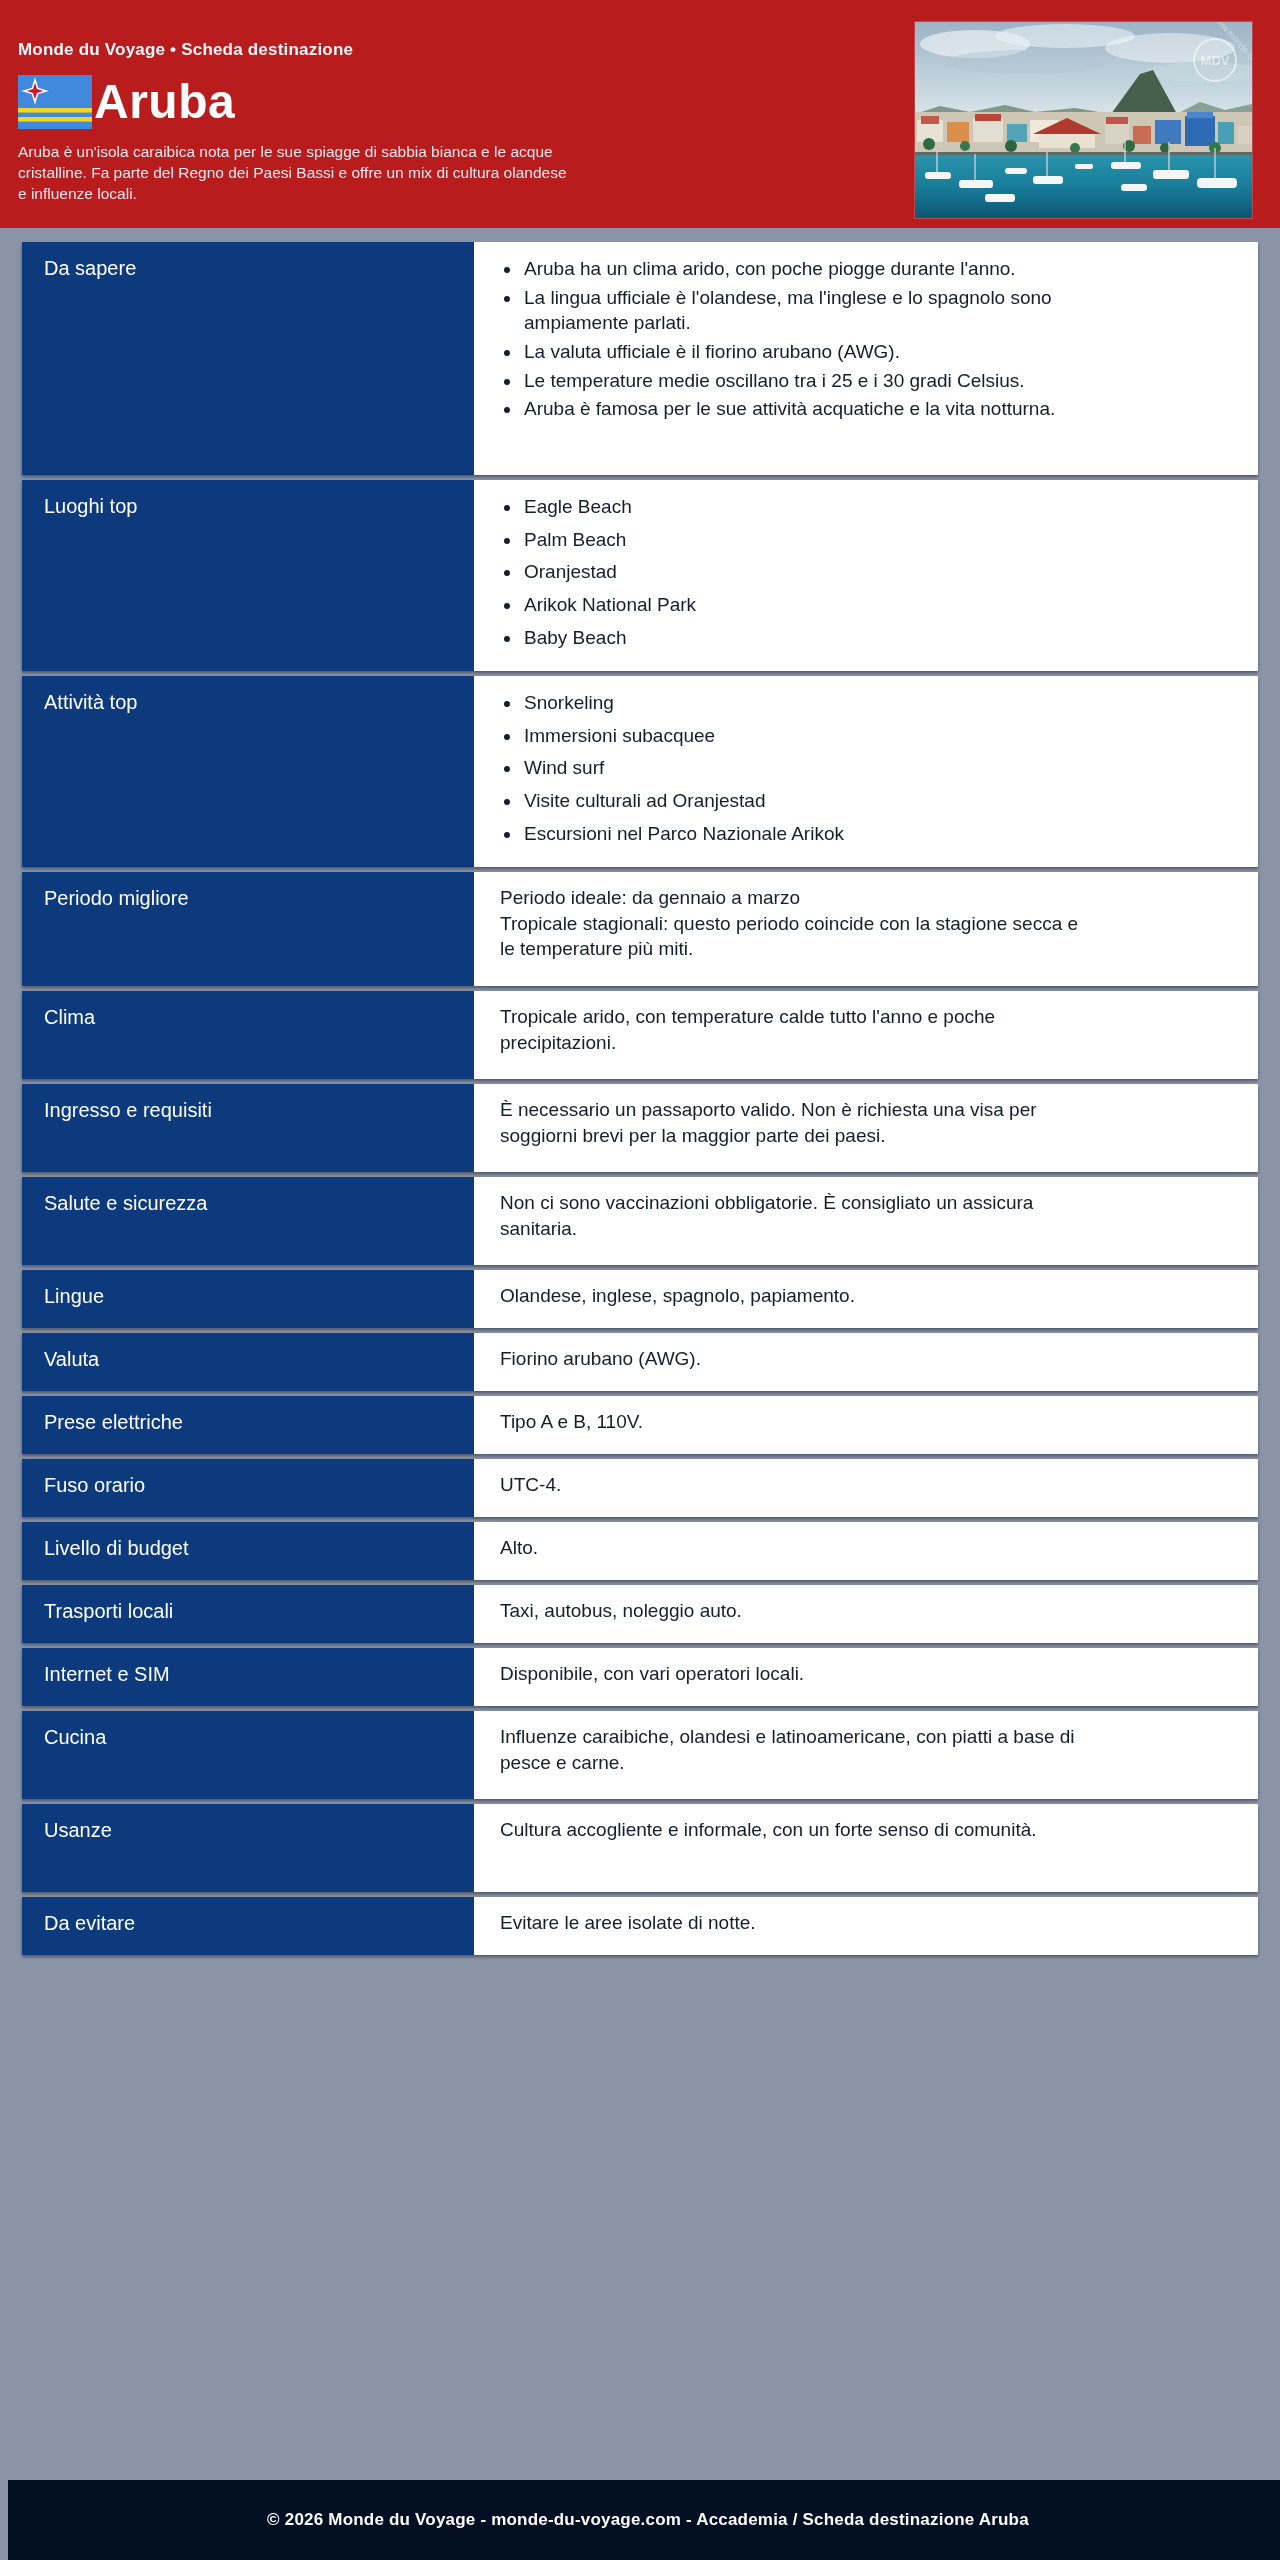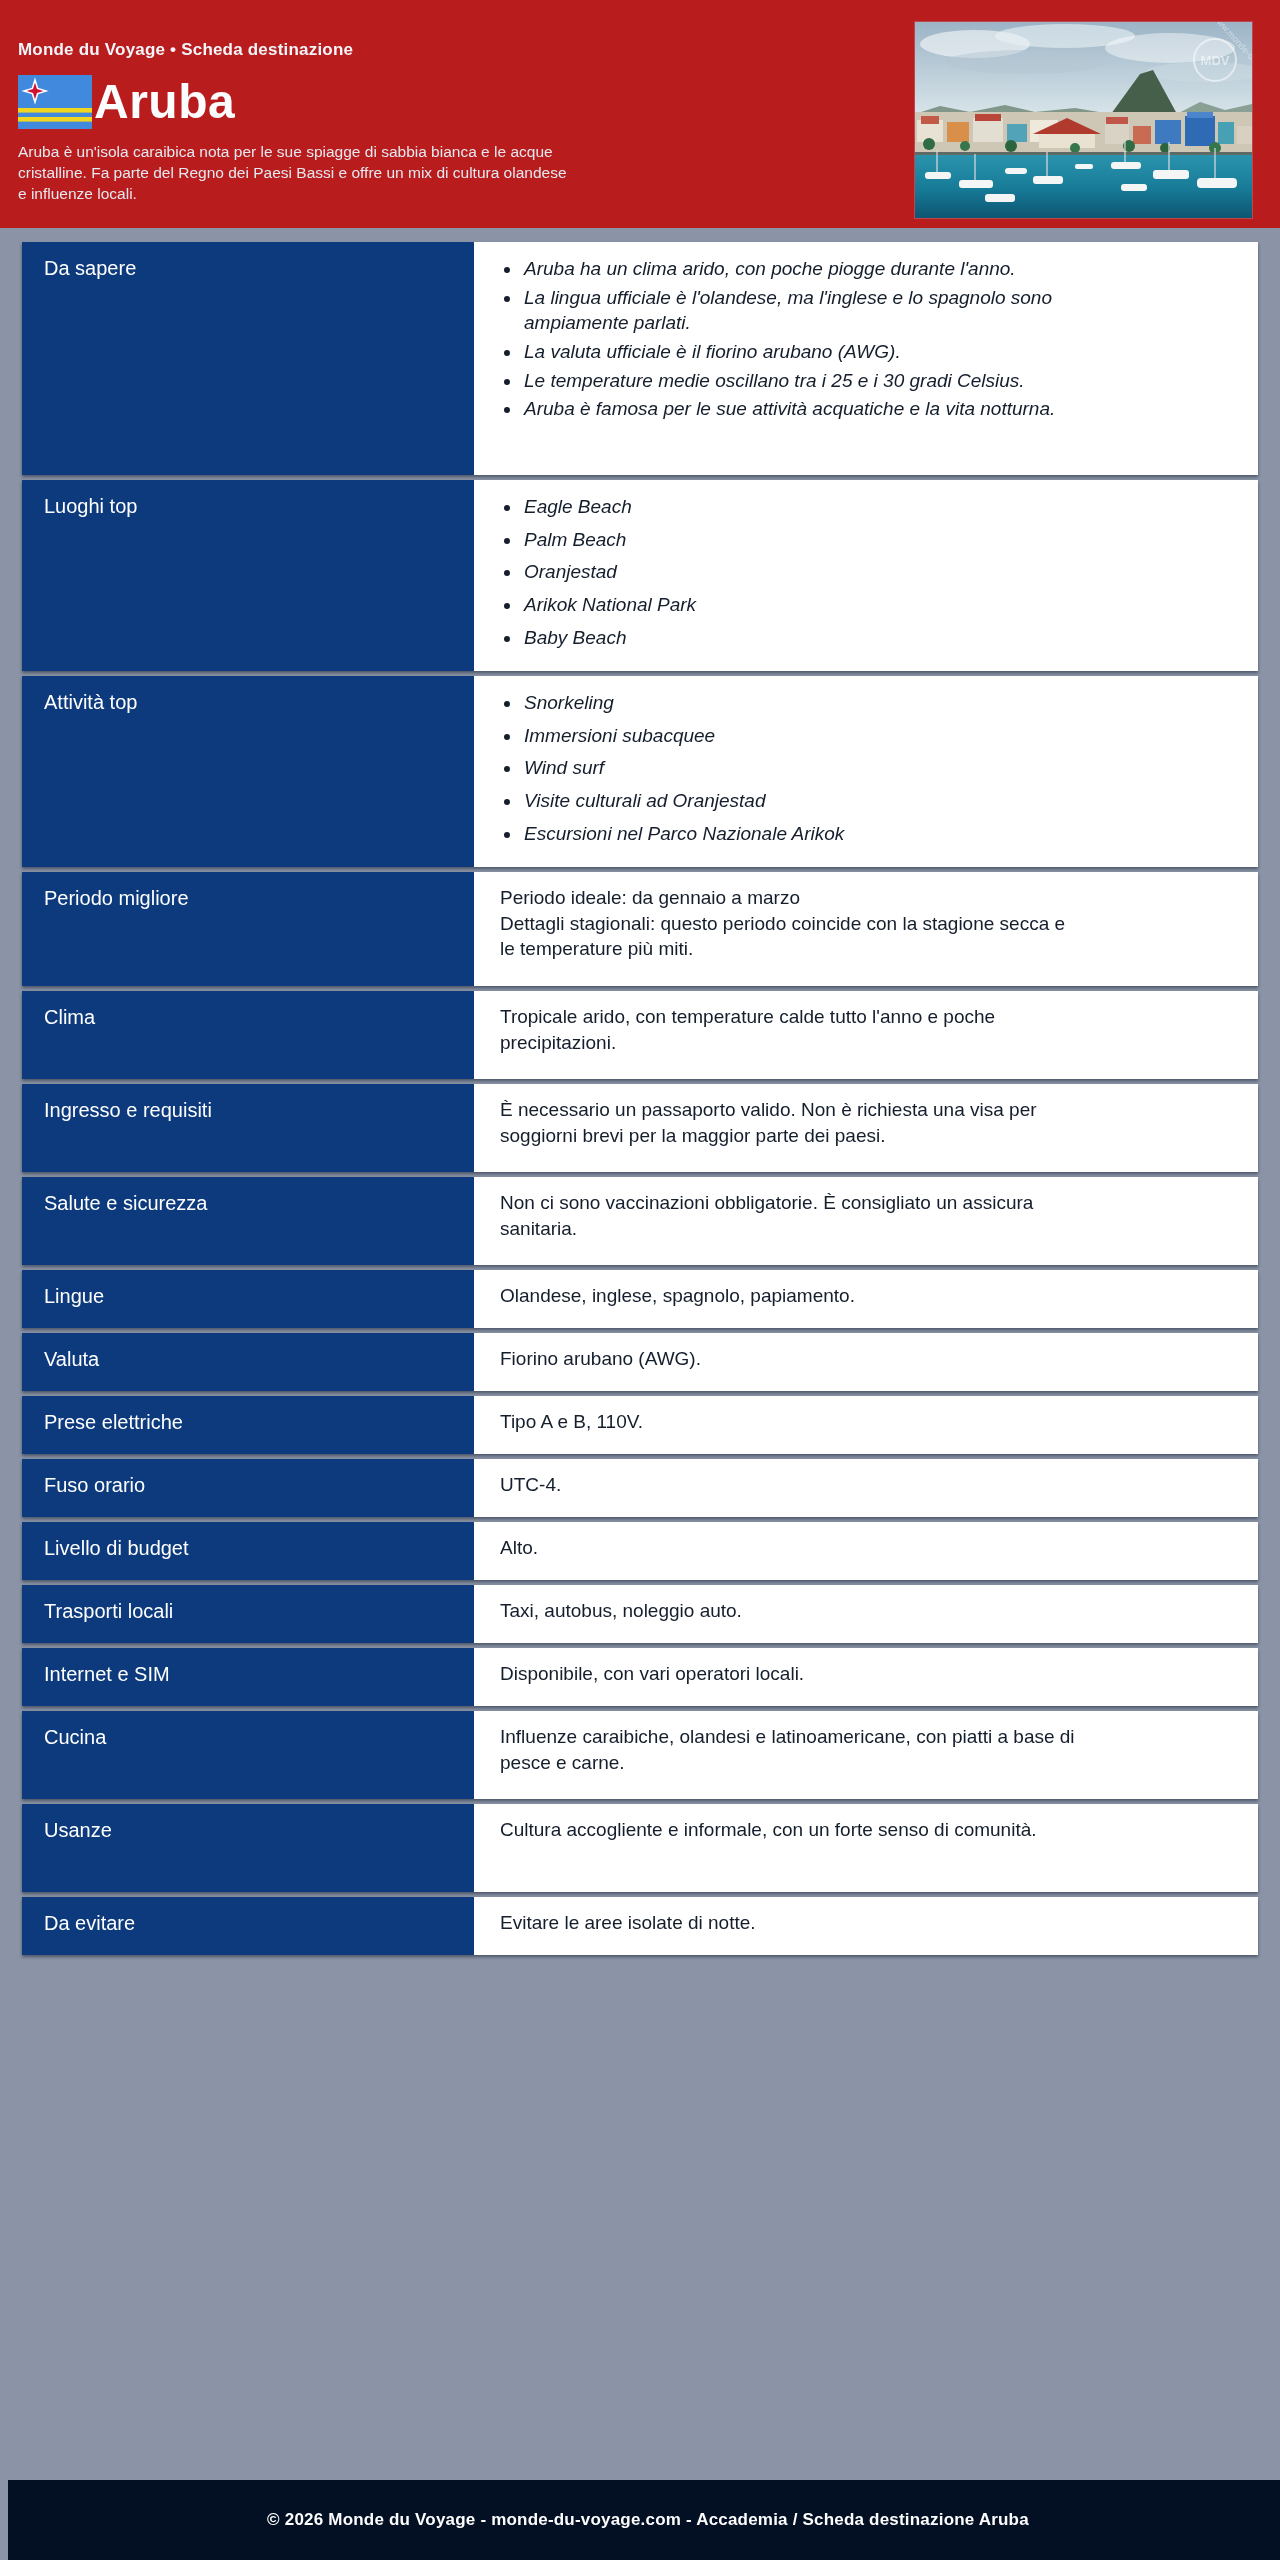--- a/index.html
+++ b/index.html
@@ -55,21 +55,21 @@
     font-size:20px;font-weight:normal;
     padding:15px 16px 12px 22px;
   }
   .row-value{
     flex:1 1 auto;box-sizing:border-box;
     color:#141e2c;font-size:19px;line-height:1.35;
     padding:13px 20px 12px 26px;
   }
   .row-value .text,.row-value .line{max-width:585px;}
   .row-value ul{margin:1px 0 0 0;padding-left:22px;max-width:620px;}
-  .row-value li{margin:0 0 3px 0;padding-left:2px;font-style:italic;}
+  .row-value li{margin:0 0 3px 0;padding-left:2px;}
   .row:nth-child(2) li,.row:nth-child(3) li{margin-bottom:7px;}
   
   .footer{
     position:absolute;left:8px;bottom:0;width:1280px;height:80px;
     background:#030f23;color:#fdfdfe;
     display:flex;align-items:center;justify-content:center;
     font-size:17px;font-weight:bold;letter-spacing:.2px;
   }
 </style>
 </head>
@@ -209,21 +209,21 @@
           <li>Wind surf</li>
           <li>Visite culturali ad Oranjestad</li>
           <li>Escursioni nel Parco Nazionale Arikok</li>
         </ul>
       </div>
     </div>
     <div class="row">
       <div class="row-label">Periodo migliore</div>
       <div class="row-value">
         <div class="line">Periodo ideale: da gennaio a marzo</div>
-        <div class="line">Dettagli stagionali: questo periodo coincide con la stagione secca e le temperature più miti.</div>
+        <div class="line">Tropicale stagionali: questo periodo coincide con la stagione secca e le temperature più miti.</div>
       </div>
     </div>
     <div class="row">
       <div class="row-label">Clima</div>
       <div class="row-value">
         <div class="text">Tropicale arido, con temperature calde tutto l'anno e poche precipitazioni.</div>
       </div>
     </div>
     <div class="row">
       <div class="row-label">Ingresso e requisiti</div>

